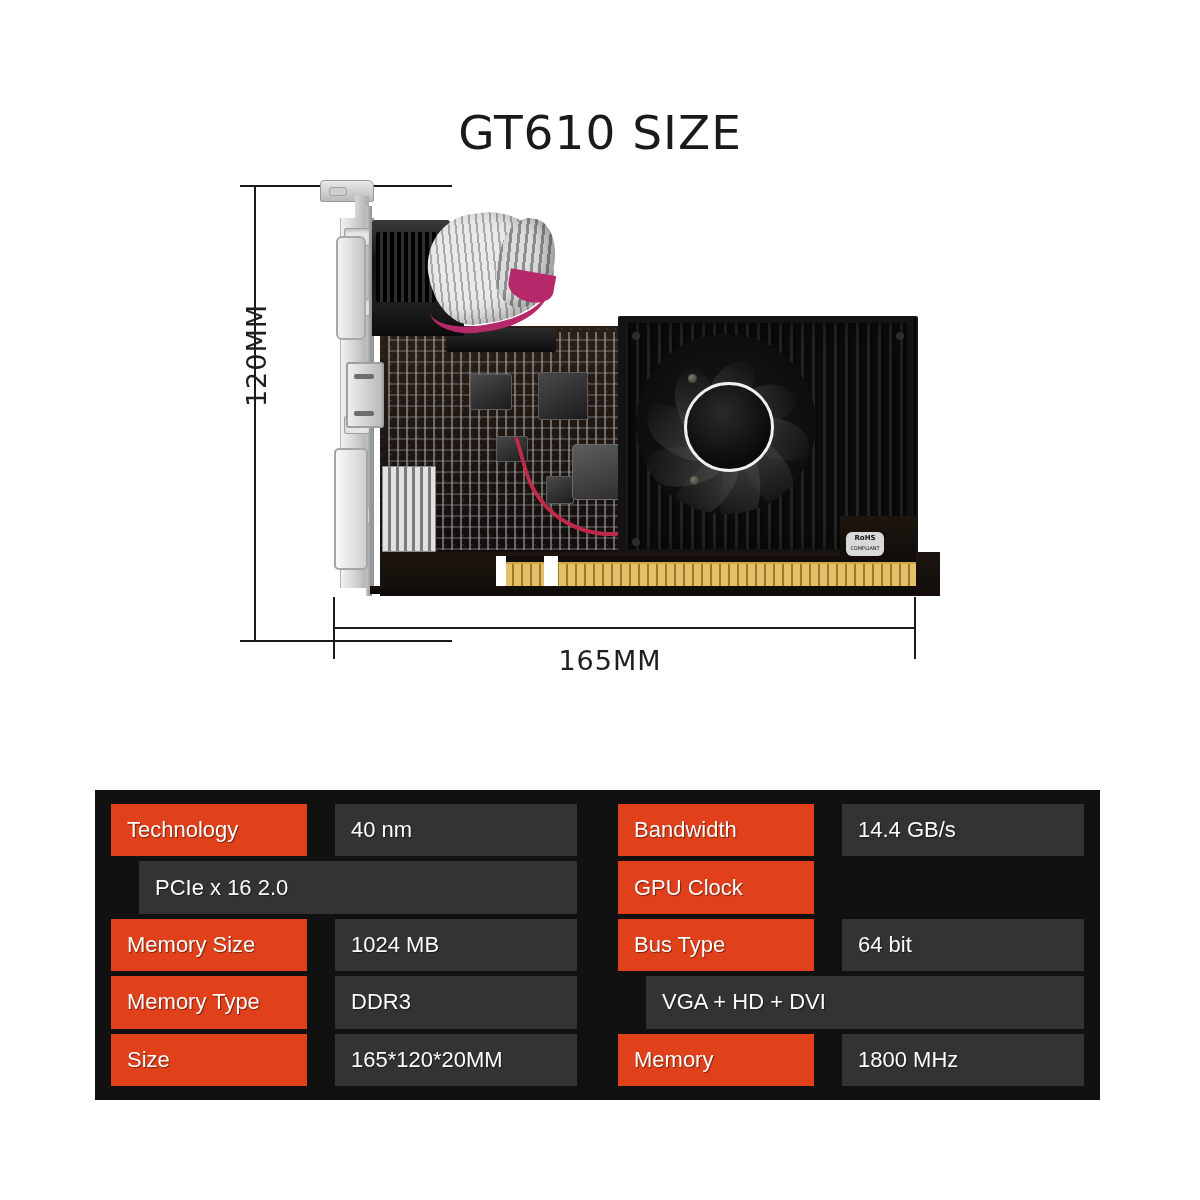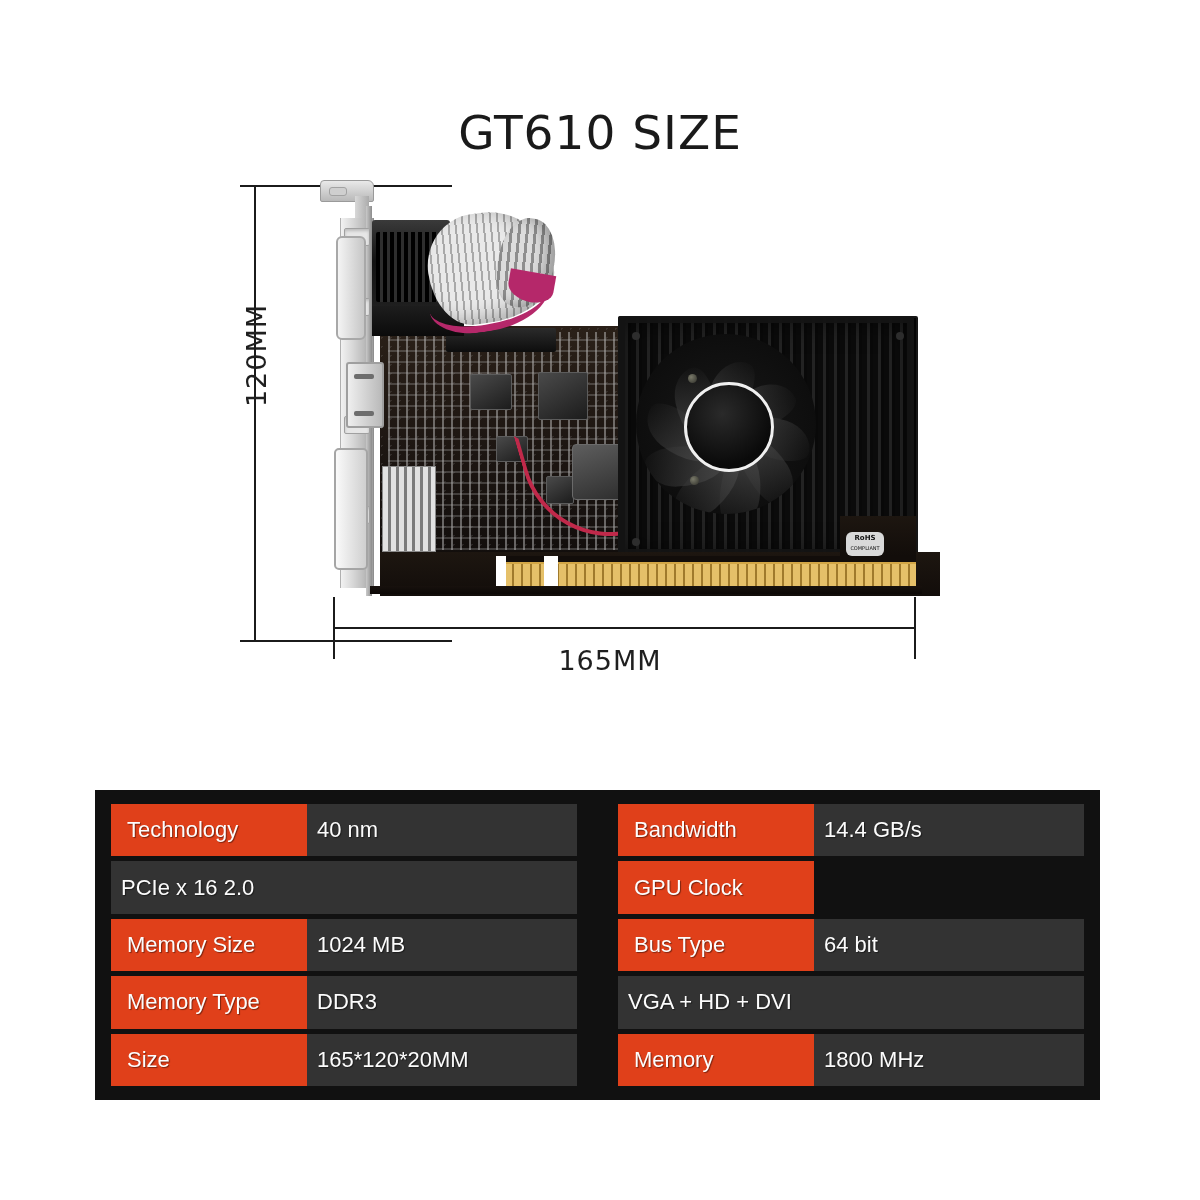--- a/index.html
+++ b/index.html
@@ -311,24 +311,25 @@
     padding-left:16px;box-sizing:border-box;
     font-size:22px;
     font-family:"Liberation Sans", sans-serif;
     text-shadow:1px 1px 1px rgba(0,0,0,.45);
   }
   .spec-val{
     flex:1;
     background:#333333;
     color:#fcfcfc;
     display:flex;align-items:center;
-    padding-left:10px;box-sizing:border-box;
+    padding-left:16px;box-sizing:border-box;
     font-size:22px;
     font-family:"Liberation Sans", sans-serif;
     text-shadow:1px 1px 1px rgba(0,0,0,.45);
+    margin-left:28px;
   }
   .gap-col{flex:0 0 9px;background:#111111;}
 </style>
 </head>
 <body>
 
 <div id="stage">
 
   <div class="title">GT610 SIZE</div>
 

